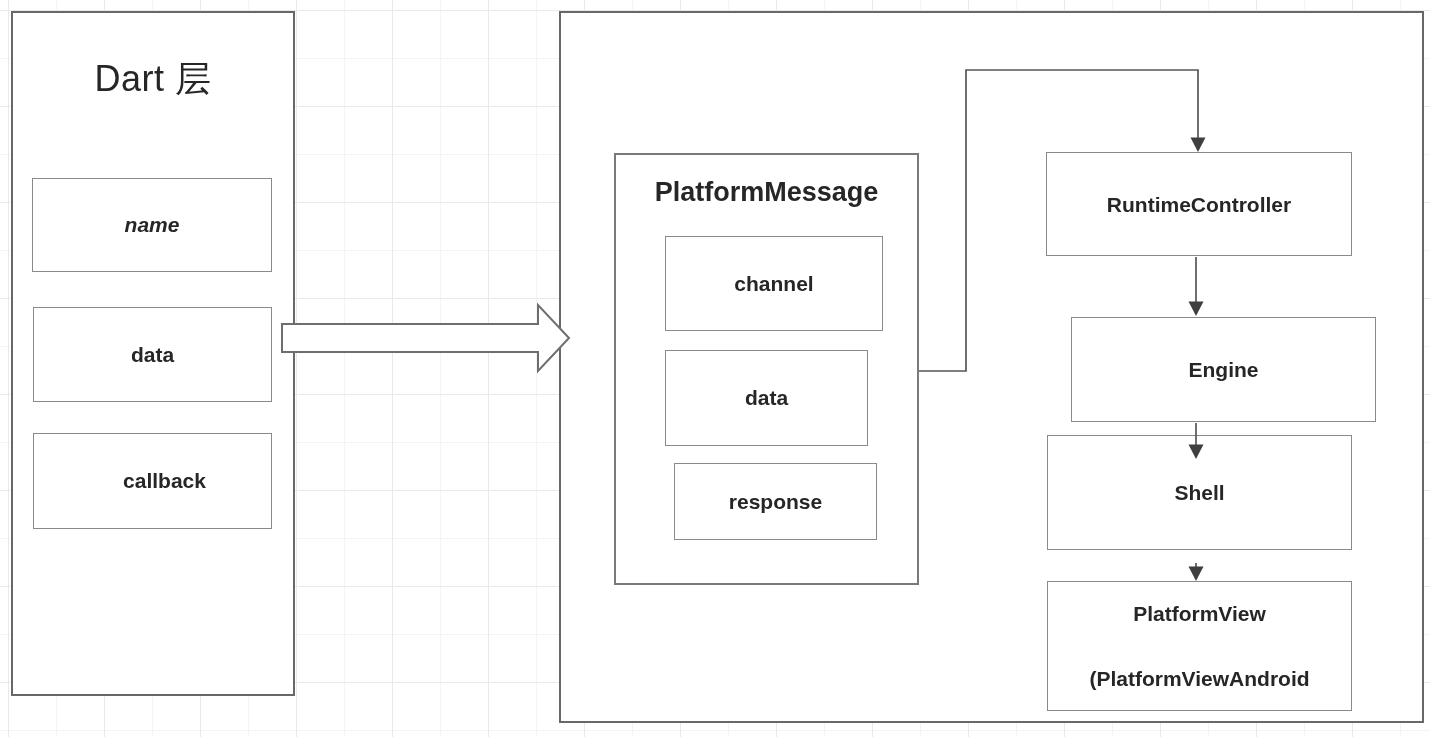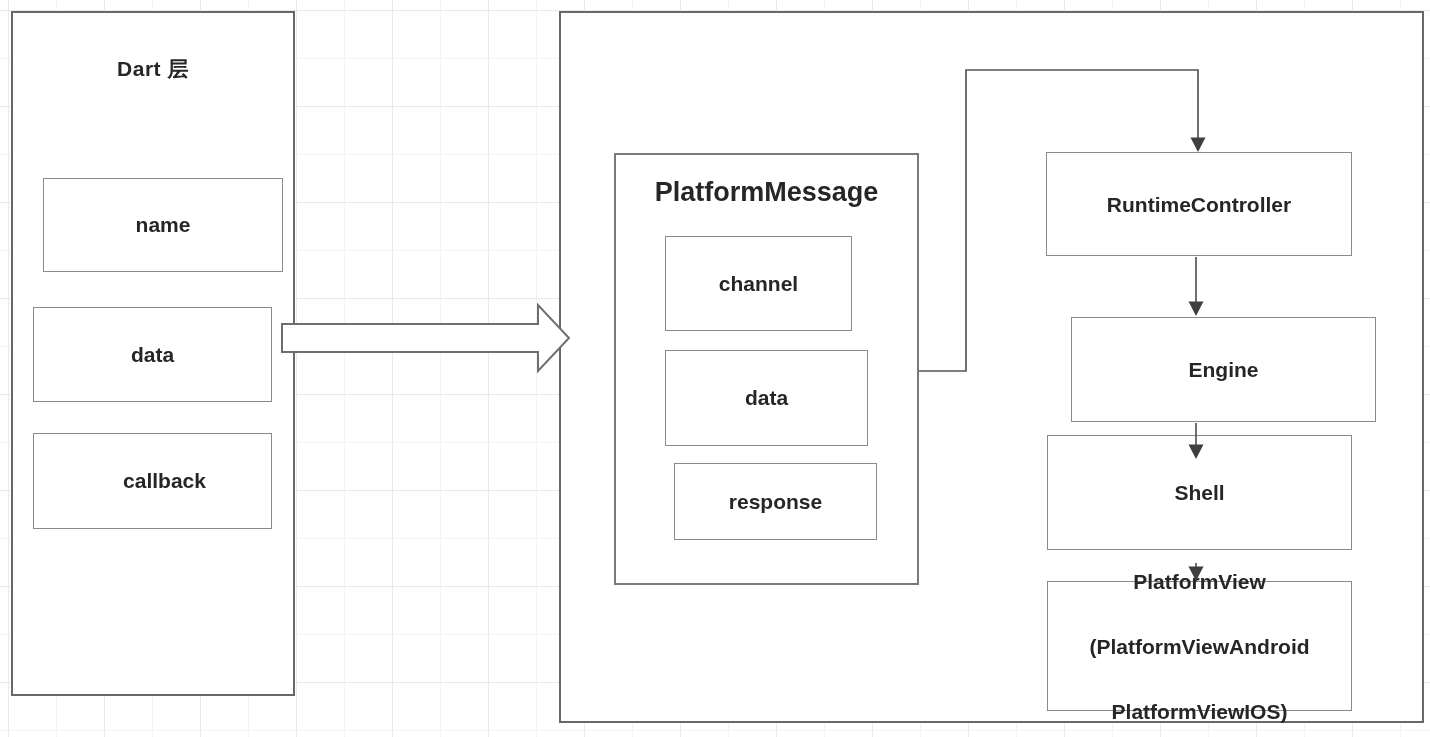--- a/index.html
+++ b/index.html
@@ -26,58 +26,58 @@
   .layer-box {
     position: absolute;
     background: #ffffff;
     border: 2px solid #686868;
   }
   .dart-layer  { left: 11px;  top: 11px; width: 284px; height: 685px; }
   .native-layer{ left: 559px; top: 11px; width: 865px; height: 712px; }
 
   .layer-title {
     position: absolute;
-    font-size: 21px;
-    font-weight: 700;
+    font-size: 36px;
+    font-weight: 400;
     letter-spacing: 0.5px;
     white-space: nowrap;
   }
   .dart-layer .layer-title   { top: 42px; left: 0; width: 100%; text-align: center; }
   .native-layer .layer-title { top: 41px; left: 110px; }
 
   .field-box {
     position: absolute;
     background: #ffffff;
     border: 1.6px solid #8a8a8a;
     display: flex;
     align-items: center;
     justify-content: center;
     font-size: 21px;
     font-weight: 700;
   }
   
-  .dart-field-0 { left: 30px; top: 165px; width: 240px; height: 94px; }
+  .dart-field-0 { left: 19px; top: 165px; width: 240px; height: 94px; font-style: italic; }
   .dart-field-1 { left: 20px; top: 294px; width: 239px; height: 95px; }
   .dart-field-2 { left: 20px; top: 420px; width: 239px; height: 96px; padding-left: 24px; }
 
   .pm-box {
     position: absolute;
     left: 53px; top: 140px; width: 305px; height: 432px;
     background: #ffffff;
     border: 2px solid #7a7a7a;
   }
   .pm-title {
     position: absolute;
     top: 22px; left: 0; width: 100%;
     text-align: center;
     font-size: 27px;
     font-weight: 700;
   }
   
-  .pm-field-0 { left: 49px; top: 81px;  width: 187px; height: 95px; }
+  .pm-field-0 { left: 49px; top: 81px;  width: 218px; height: 95px; }
   .pm-field-1 { left: 49px; top: 195px; width: 203px; height: 96px; }
   .pm-field-2 { left: 58px; top: 308px; width: 203px; height: 77px; }
 
   .pipeline-box {
     position: absolute;
     background: #ffffff;
     border: 1.8px solid #8a8a8a;
     display: flex;
     flex-direction: column;
     align-items: center;
@@ -138,21 +138,20 @@
     </div>
     <div class="pipeline-box pipe-1">
       <span>Engine</span>
     </div>
     <div class="pipeline-box pipe-2">
       <span>Shell</span>
     </div>
     <div class="pipeline-box pipe-3">
       <span>PlatformView</span>
       <span>(PlatformViewAndroid</span>
-      <span>PlatformViewIOS)</span>
     </div>
   </div>
 
   <svg class="connector-svg" viewBox="0 0 1430 737" xmlns="http://www.w3.org/2000/svg">
 
     <path d="M 919 371 H 966 V 70 H 1198 V 139" fill="none" stroke="#565656" stroke-width="1.7"></path>
     <polygon points="1198,152 1190.5,137.5 1205.5,137.5" fill="#3f3f3f"></polygon>
 
     <path d="M 1196 257 V 303" fill="none" stroke="#565656" stroke-width="1.7"></path>
     <polygon points="1196,316 1188.5,301.5 1203.5,301.5" fill="#3f3f3f"></polygon>

